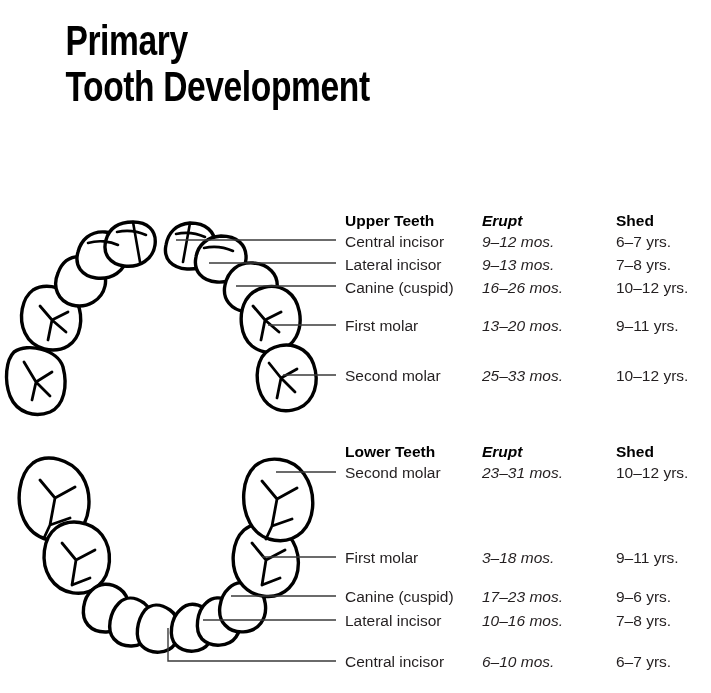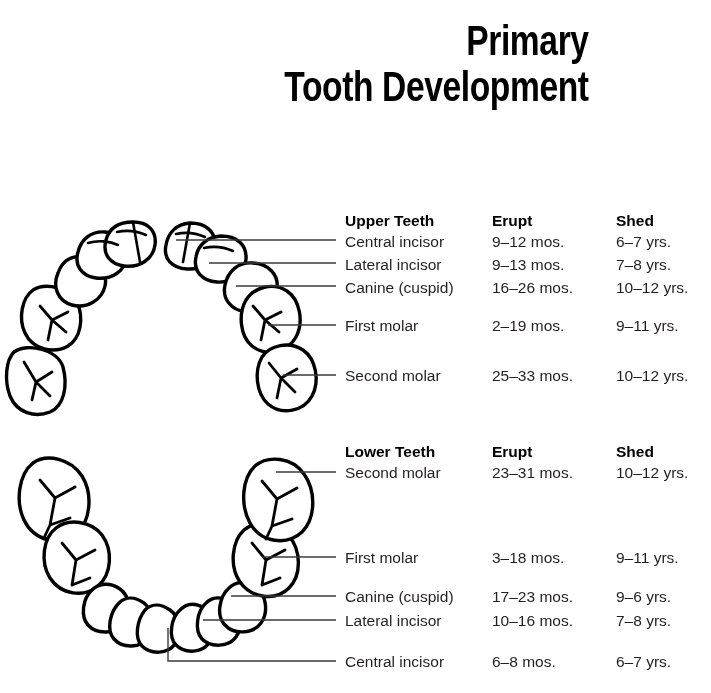--- a/index.html
+++ b/index.html
@@ -15,21 +15,21 @@
     font-family: "Liberation Sans", sans-serif;
     color: #231f20;
   }
 
   
   #title-block {
     position: absolute;
     left: 0;
     top: 18px;
     width: 654px;
-    text-align: right;
+    text-align: left;
   }
   .title-line {
     font-family: "Liberation Sans Narrow", "Liberation Sans", sans-serif;
     font-weight: bold;
     font-size: 42px;
     line-height: 46px;
     letter-spacing: -0.5px;
     color: #000000;
     transform: scaleX(0.80);
     transform-origin: center center;
@@ -62,21 +62,21 @@
     height: 21px;
     white-space: nowrap;
   }
   .cell {
     position: absolute;
     font-size: 15.5px;
     line-height: 21px;
     color: #231f20;
   }
   .cell.name  { left: 0px; }
-  .cell.erupt { left: 147px; }
+  .cell.erupt { left: 137px; font-style: italic; }
   .cell.shed  { left: 271px; }
 
   .trow.header .cell {
     font-weight: bold;
     color: #000000;
   }
 
   
 </style>
 </head>
@@ -224,21 +224,21 @@
   </div>
 
   <div class="trow" style="top:67px;">
     <span class="cell name">Canine (cuspid)</span>
     <span class="cell erupt">16–26 mos.</span>
     <span class="cell shed">10–12 yrs.</span>
   </div>
 
   <div class="trow" style="top:105px;">
     <span class="cell name">First molar</span>
-    <span class="cell erupt">2–19 mos.</span>
+    <span class="cell erupt">13–20 mos.</span>
     <span class="cell shed">9–11 yrs.</span>
   </div>
 
   <div class="trow" style="top:155px;">
     <span class="cell name">Second molar</span>
     <span class="cell erupt">25–33 mos.</span>
     <span class="cell shed">10–12 yrs.</span>
   </div>
 </div>
 
@@ -269,16 +269,16 @@
   </div>
 
   <div class="trow" style="top:169px;">
     <span class="cell name">Lateral incisor</span>
     <span class="cell erupt">10–16 mos.</span>
     <span class="cell shed">7–8 yrs.</span>
   </div>
 
   <div class="trow" style="top:210px;">
     <span class="cell name">Central incisor</span>
-    <span class="cell erupt">6–8 mos.</span>
+    <span class="cell erupt">6–10 mos.</span>
     <span class="cell shed">6–7 yrs.</span>
   </div>
 </div>
 
 </body></html>

